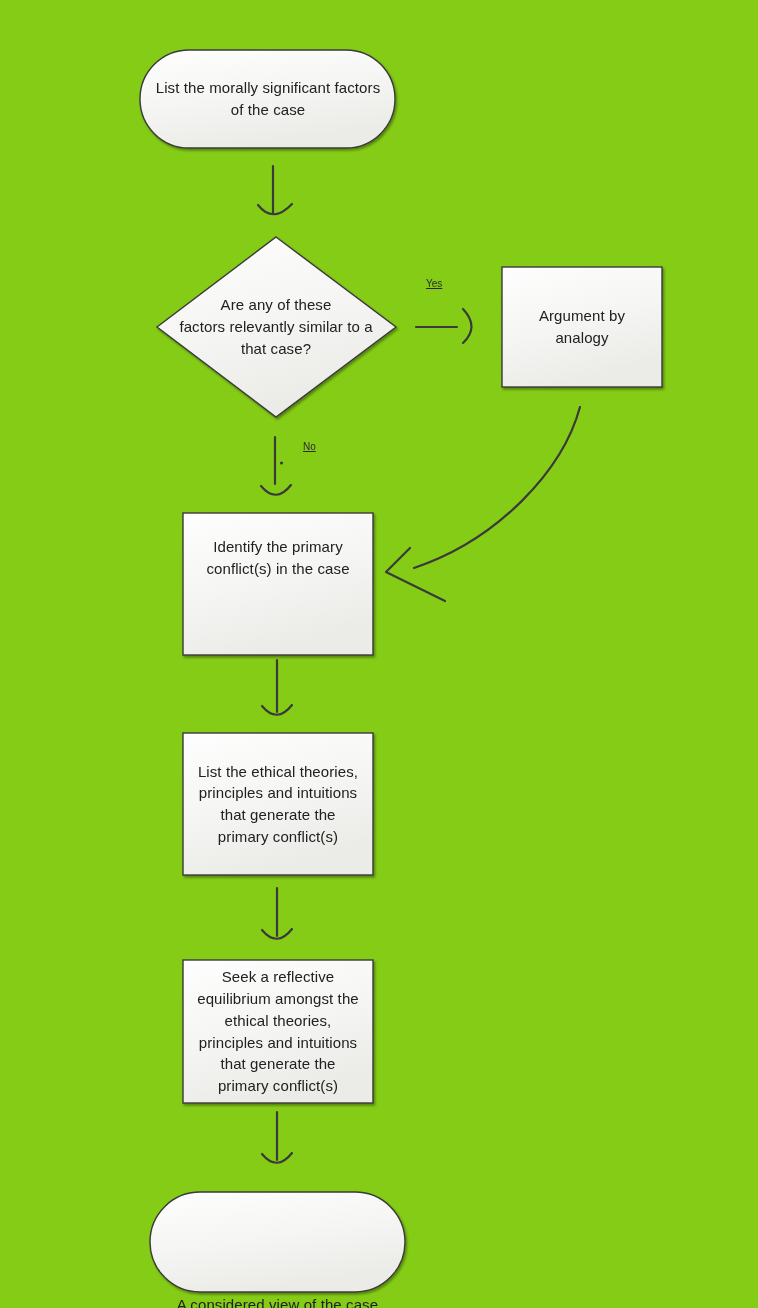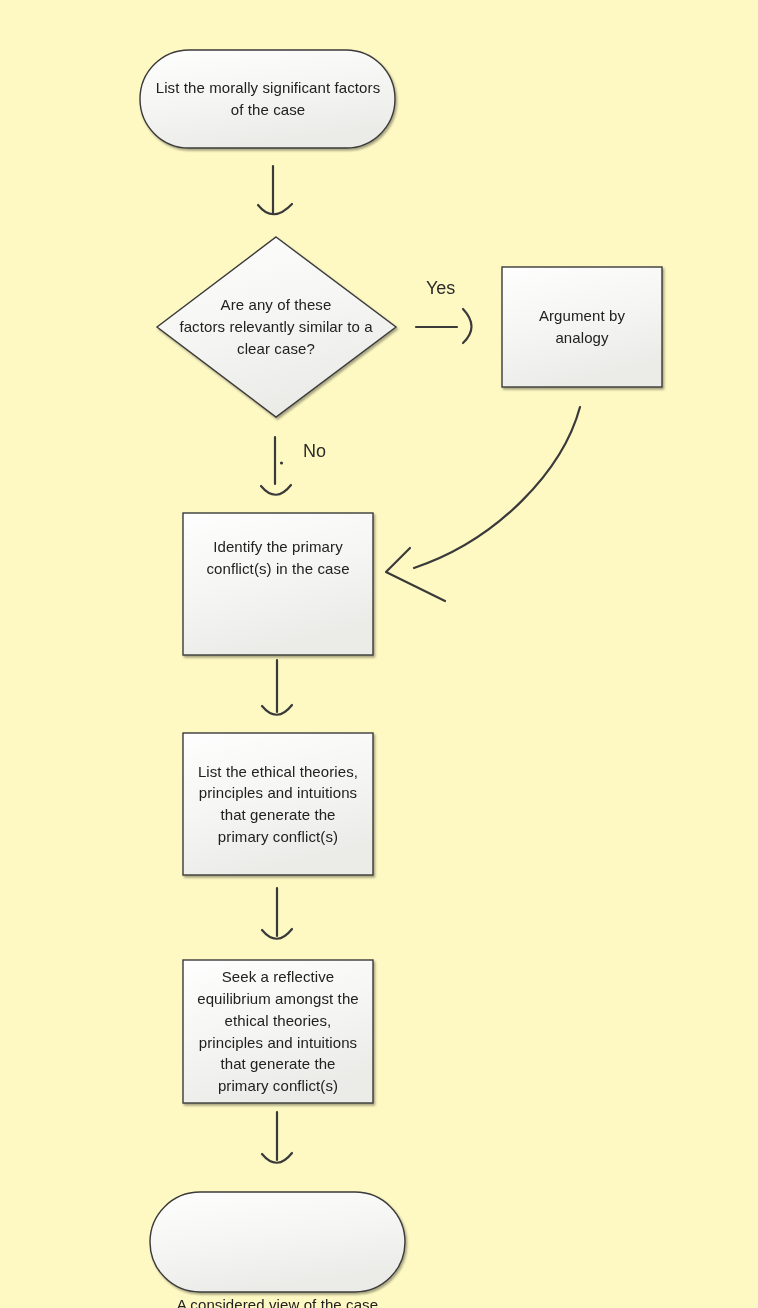--- a/index.html
+++ b/index.html
@@ -5,21 +5,21 @@
   html, body {
     margin: 0;
     padding: 0;
     background: #ffffff;
     font-family: "Liberation Sans", sans-serif;
   }
   .canvas {
     position: relative;
     width: 758px;
     height: 1308px;
-    background: #fef9c3;
+    background: #84cc16;
     overflow: hidden;
   }
   .canvas svg.graphics {
     position: absolute;
     left: 0;
     top: 0;
     width: 758px;
     height: 1308px;
   }
   .label {
@@ -29,23 +29,24 @@
     justify-content: center;
     text-align: center;
     white-space: pre-line;
     font-size: 15px;
     line-height: 1.45;
     color: #212121;
     letter-spacing: 0.1px;
   }
   .edge-label {
     position: absolute;
-    font-size: 18px;
+    font-size: 10px;
     color: #2b2b2b;
     white-space: nowrap;
+    text-decoration: underline;
   }
 </style>
 </head>
 <body>
 
 <div class="canvas">
 
   <svg class="graphics" viewBox="0 0 758 1308">
     <defs>
       <linearGradient id="fillGrad" x1="0" y1="0" x2="0.35" y2="1">
@@ -99,21 +100,21 @@
         <path d="M262,1154 Q277,1172 292,1153"></path>
       </g>
     </g>
   </svg>
 
   <div class="label" style="left:142px; top:55px; width:252px; height:88px;">List the morally significant factors
 of the case</div>
 
   <div class="label" style="left:156px; top:287px; width:240px; height:80px;">Are any of these
 factors relevantly similar to a
-clear case?</div>
+that case?</div>
 
   <div class="label" style="left:512px; top:277px; width:140px; height:100px;text-align:center;">Argument by
 analogy</div>
 
   <div class="label" style="left:188px; top:492px; width:180px; height:132px;">Identify the primary
 conflict(s) in the case</div>
 
   <div class="label" style="left:186px; top:738px; width:184px; height:132px;">List the ethical theories,
 principles and intuitions
 that generate the

